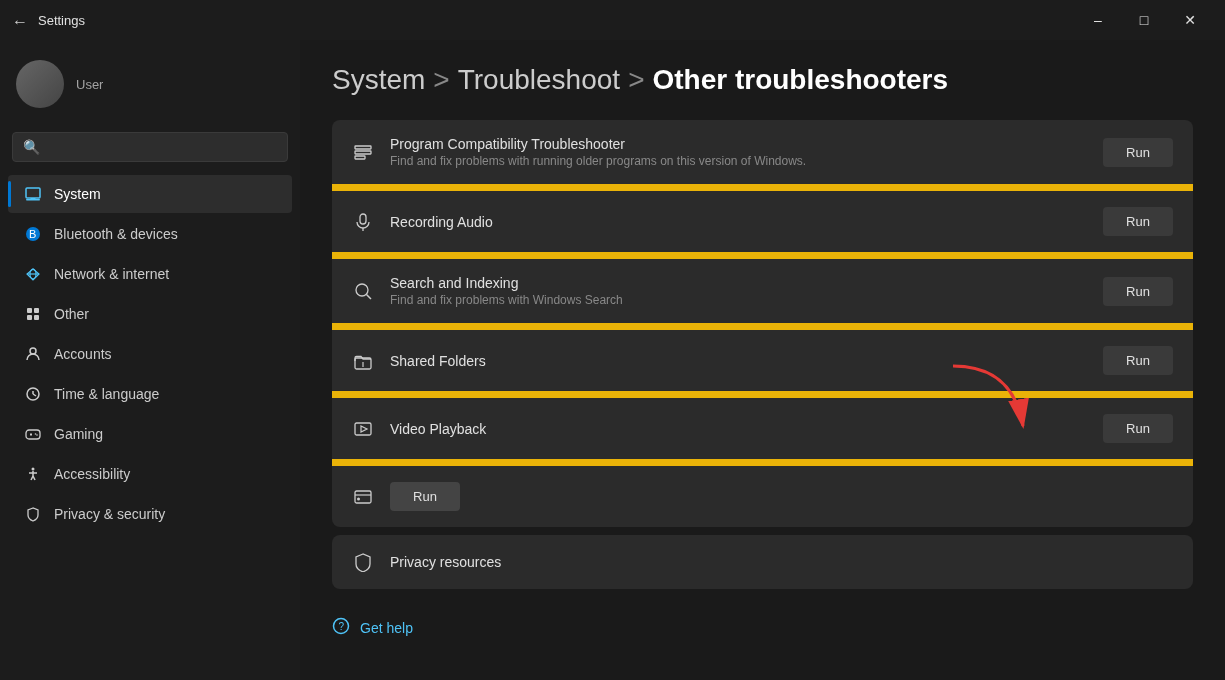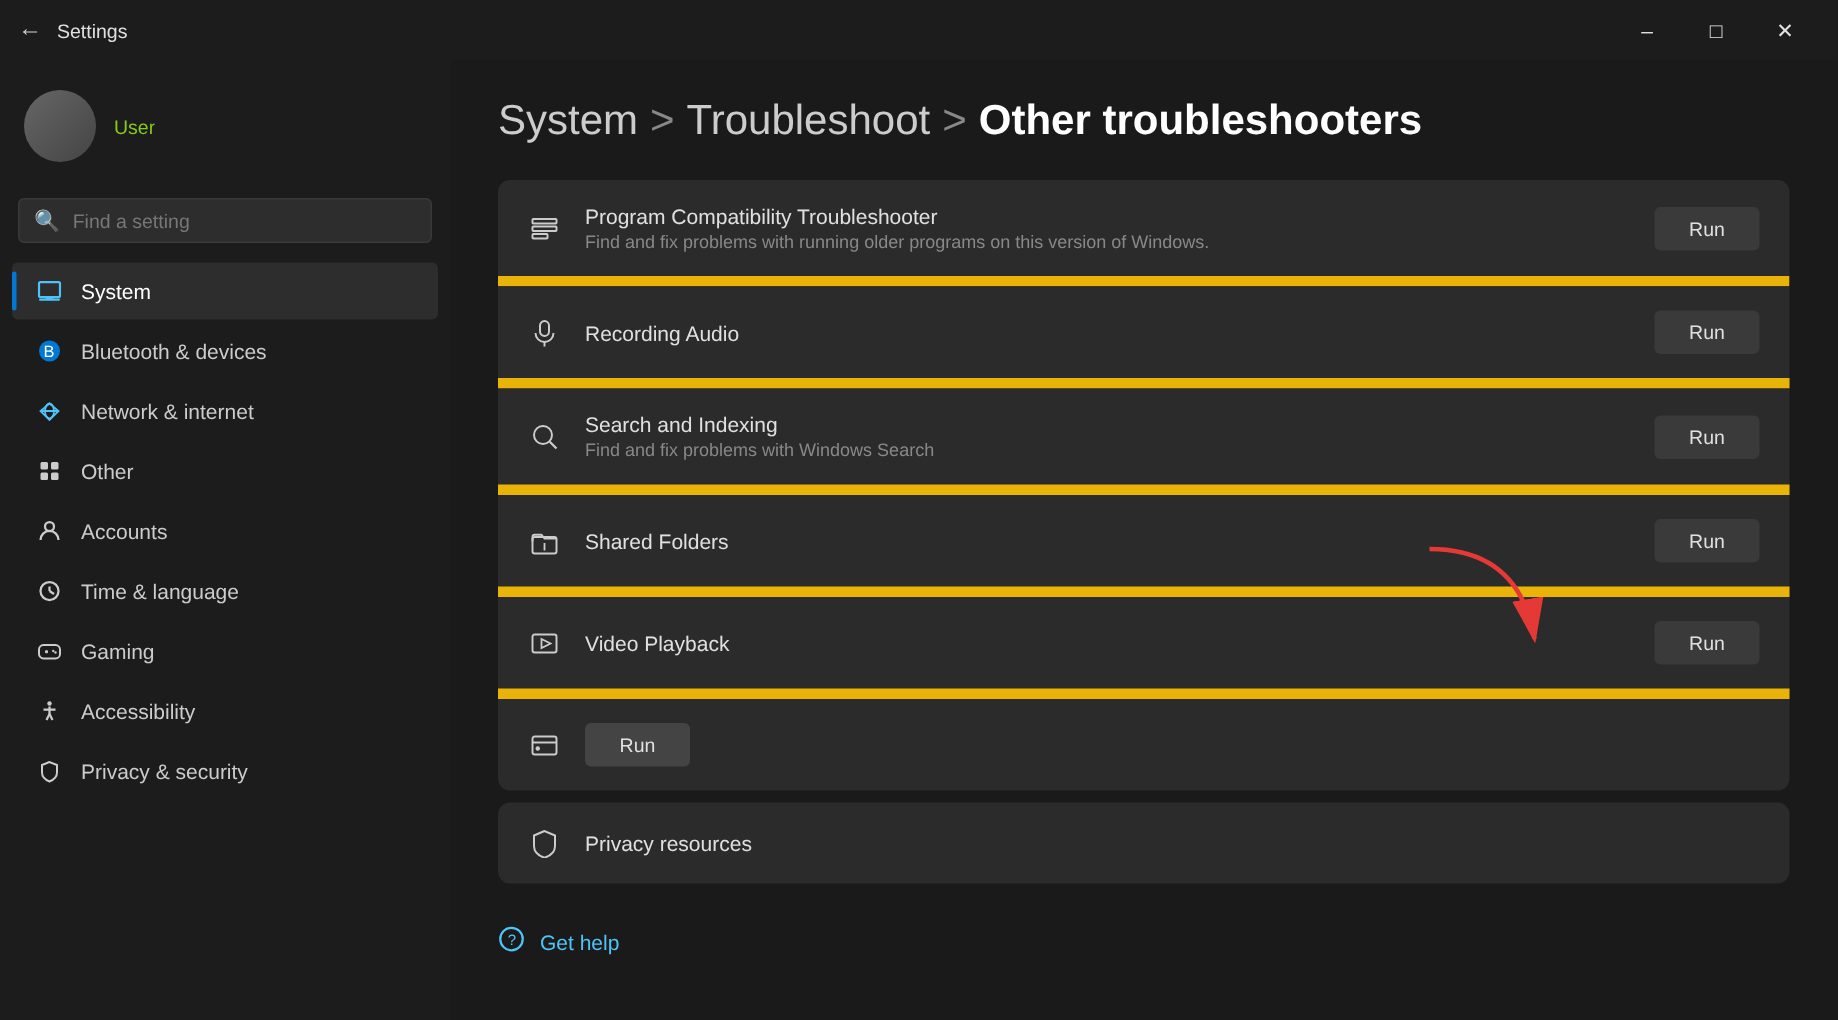--- a/index.html
+++ b/index.html
@@ -83,21 +83,21 @@
       flex-shrink: 0;
       overflow: hidden;
     }
     .user-avatar-inner {
       width: 100%;
       height: 100%;
       background: linear-gradient(135deg, #666, #444);
     }
     .user-name {
       font-size: 13px;
-      color: #84cc16;
+      color: #a3a3a3;
       white-space: nowrap;
       overflow: hidden;
       text-overflow: ellipsis;
     }
 
     .search-box {
       margin: 4px 12px 12px 12px;
       display: flex;
       align-items: center;
       background: #2d2d2d;
@@ -299,21 +299,20 @@
 
     <div class="user-profile">
       <div class="user-avatar">
         <div class="user-avatar-inner"></div>
       </div>
       <span class="user-name">User</span>
     </div>
 
     <div class="search-box">
       <span class="search-icon-wrap">🔍</span>
-      <input class="search-input" type="text" placeholder="Find a setting" style="">
     </div>
 
     <div class="nav-item active">
       <span class="nav-icon">
         <svg width="16" height="16" viewBox="0 0 16 16" fill="none">
             <rect x="1" y="2" width="14" height="10" rx="1" stroke="#4fc3f7" stroke-width="1.5" fill="none"></rect>
             <rect x="1" y="13" width="14" height="1.5" rx="0.75" fill="#4fc3f7"></rect>
             <rect x="5.5" y="12" width="5" height="1.5" fill="#4fc3f7"></rect>
           </svg>
       </span>

